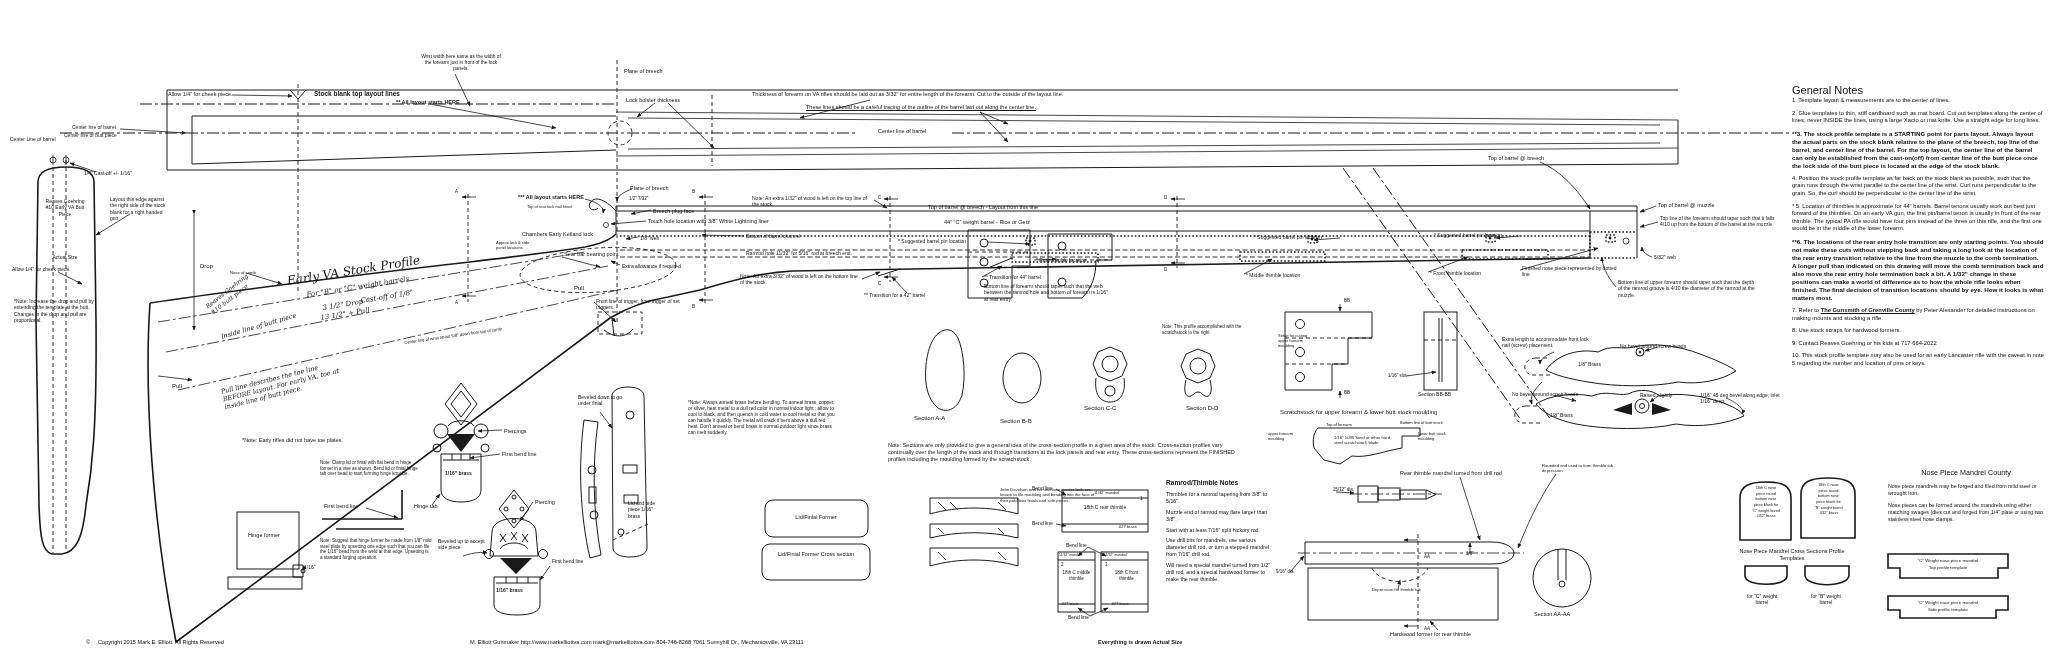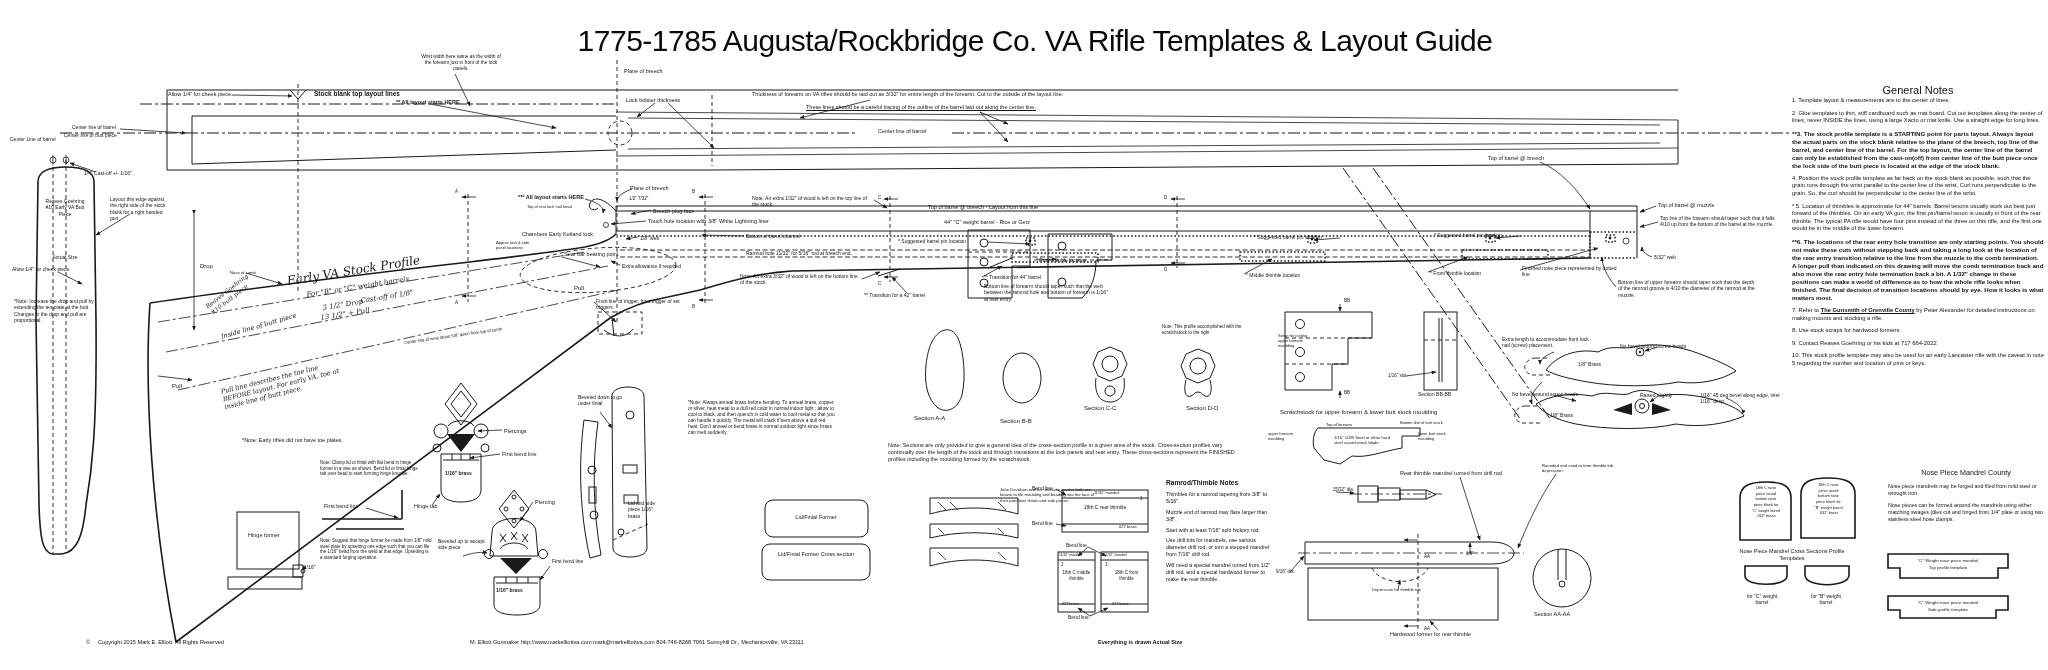--- a/index.html
+++ b/index.html
@@ -9,21 +9,21 @@
          font-size:30px;letter-spacing:-.5px;color:#0a0a0a;}
   
   .lb{position:absolute;font-size:5.5px;line-height:1.25;color:#161616;white-space:pre-line;}
   .lb.nw{white-space:nowrap;}
   .lb.b{font-weight:bold;}
   .lb.u{text-decoration:underline;}
   .lb.hw{font-family:"DejaVu Serif",serif;font-style:italic;}
   
   .col{position:absolute;}
   #general-notes{left:1792px;top:84px;width:252px;}
-  .gn-h{font-size:11px;text-align:center;margin-bottom:1px;}
+  .gn-h{font-size:11px;margin-bottom:1px;}
   .gn-p{font-size:5.8px;line-height:1.3;margin:0 0 5px 0;}
   .gn-p.b{font-weight:bold;font-size:6.2px;}
   #ramrod-notes{left:1166px;top:479px;width:108px;}
   .rn-h{font-size:6.6px;font-weight:bold;margin-bottom:5px;}
   .rn-p{font-size:5.3px;line-height:1.3;margin:0 0 4px 0;}
   #nose-notes{left:1888px;top:468px;width:156px;}
   .nn-h{font-size:7.2px;text-align:center;margin-bottom:6px;}
   .nn-p{font-size:5.3px;line-height:1.3;margin:0 0 5px 0;}
   .footer{position:absolute;top:639px;font-size:5.6px;white-space:nowrap;}
   svg{position:absolute;left:0;top:0;}
@@ -34,21 +34,20 @@
   .vdash{stroke-dasharray:4 3;stroke-width:.9;}
   .dots{stroke-dasharray:1.6 2;stroke-width:1.5;}
   .rdash{stroke-dasharray:5 2.5;stroke-width:.9;}
   .ink{fill:#1a1a1a;stroke:none;}
 </style>
 </head>
 <body>
 
 <div id="page">
 
-  <div class="title">1775-1785 Augusta/Rockbridge Co. VA Rifle Templates &amp; Layout Guide</div>
 
   <svg width="2048" height="670" viewBox="0 0 2048 670">
     <defs>
       <marker id="ah" markerWidth="8" markerHeight="8" refX="5.5" refY="2.5" orient="auto">
         <path d="M0,0 L6,2.5 L0,5 Z" fill="#1a1a1a"></path>
       </marker>
     </defs>
 
     <g>
       <path class="s" d="M167,90 H1678 M167,90 V170 M167,170 H712 L1678,164 M1678,120 V164"></path>

